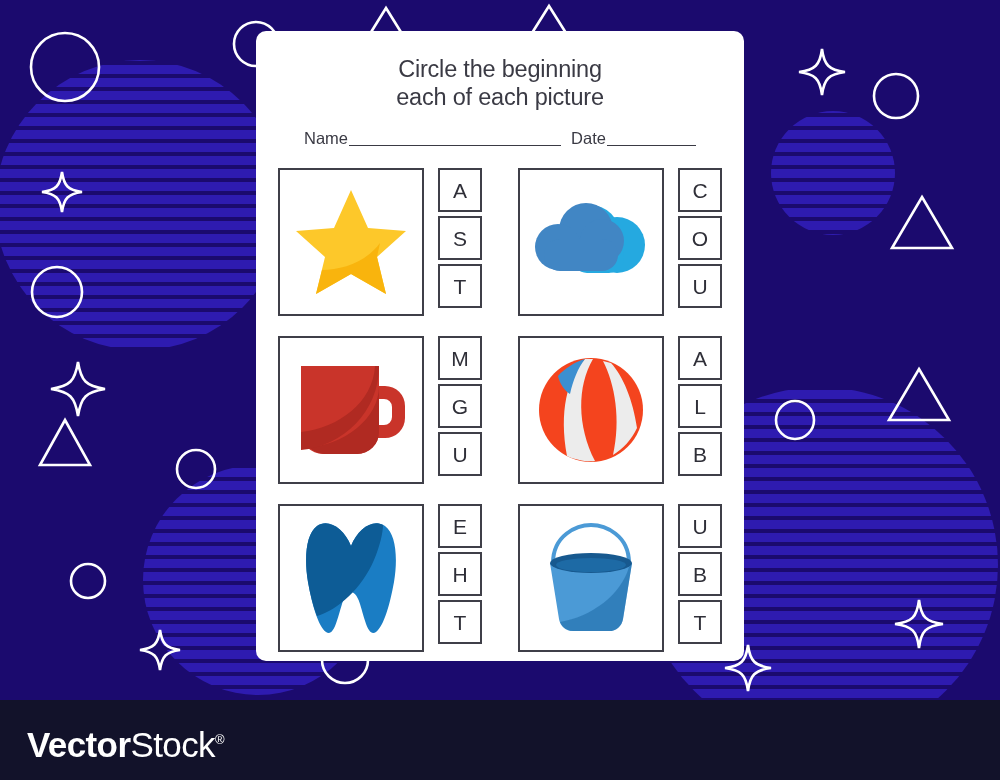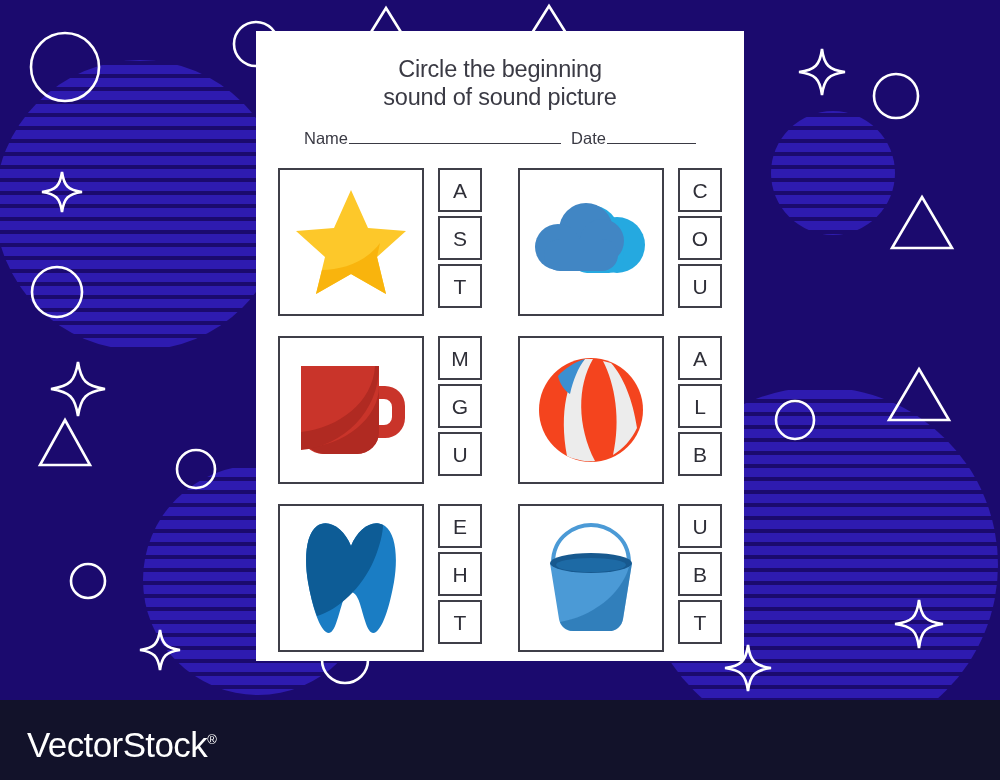--- a/index.html
+++ b/index.html
@@ -29,35 +29,37 @@
   
   #worksheet {
     position: absolute;
     left: 256px;
     top: 31px;
     width: 488px;
     height: 630px;
     background: #ffffff;
     z-index: 5;
     padding: 0;
+    border-radius: 10px;
   }
 
   #title {
     text-align: center;
     margin-top: 24px;
     color: #3a3a44;
     font-size: 23.5px;
     line-height: 28px;
     letter-spacing: -0.2px;
     font-weight: 400;
   }
   #title .line { display: block; white-space: nowrap; }
 
   #namedate {
     display: flex;
+    align-items: flex-end;
     margin: 19px 48px 0 48px;
     color: #3a3a44;
     font-size: 16.5px;
     line-height: 17px;
   }
   #namedate .lbl { white-space: nowrap; }
   #namedate .rule {
     flex: 1 1 auto;
     border-bottom: 1.6px solid #3a3a44;
     height: 14px;
@@ -126,21 +128,21 @@
   #vs-logo {
     position: absolute;
     left: 27px;
     top: 22px;
     color: #ffffff;
     font-size: 35px;
     line-height: 36px;
     letter-spacing: -0.6px;
     white-space: nowrap;
   }
-  #vs-logo .thin { font-weight: 400; }
+  #vs-logo .thin { font-weight: 700; }
   #vs-logo .bold { font-weight: 400; }
   #vs-logo .reg {
     font-size: 13px;
     vertical-align: 13px;
     font-weight: 400;
   }
   #vs-url {
     position: absolute;
     right: 26px;
     top: 33px;
@@ -211,21 +213,21 @@
     <path d="M822 49 C824 65 829 70 845 72 C829 74 824 79 822 95 C820 79 815 74 799 72 C815 70 820 65 822 49 Z" fill="none" stroke="#ffffff" stroke-width="2.6"></path>
     <path d="M919 600 C921 617 926 622 943 624 C926 626 921 631 919 648 C917 631 912 626 895 624 C912 622 917 617 919 600 Z" fill="none" stroke="#ffffff" stroke-width="2.6"></path>
     <path d="M748 645 C750 661 755 666 771 668 C755 670 750 675 748 691 C746 675 741 670 725 668 C741 666 746 661 748 645 Z" fill="none" stroke="#ffffff" stroke-width="2.6"></path>
   </svg>
 </div>
 
 <div id="worksheet">
 
   <div id="title">
     <span class="line">Circle the beginning</span>
-    <span class="line">sound of sound picture</span>
+    <span class="line">each of each picture</span>
   </div>
 
   <div id="namedate">
     <span class="lbl">Name</span>
     <span class="rule name-rule"></span>
     <span class="lbl date-lbl">Date</span>
     <span class="rule date-rule"></span>
   </div>
 
   <div id="grid">

